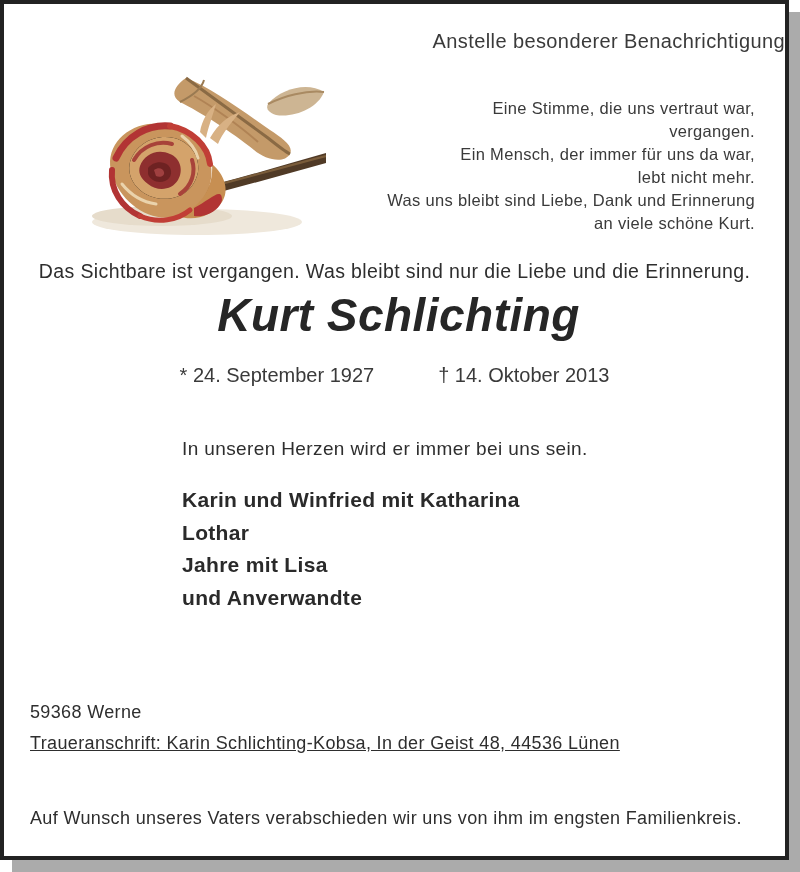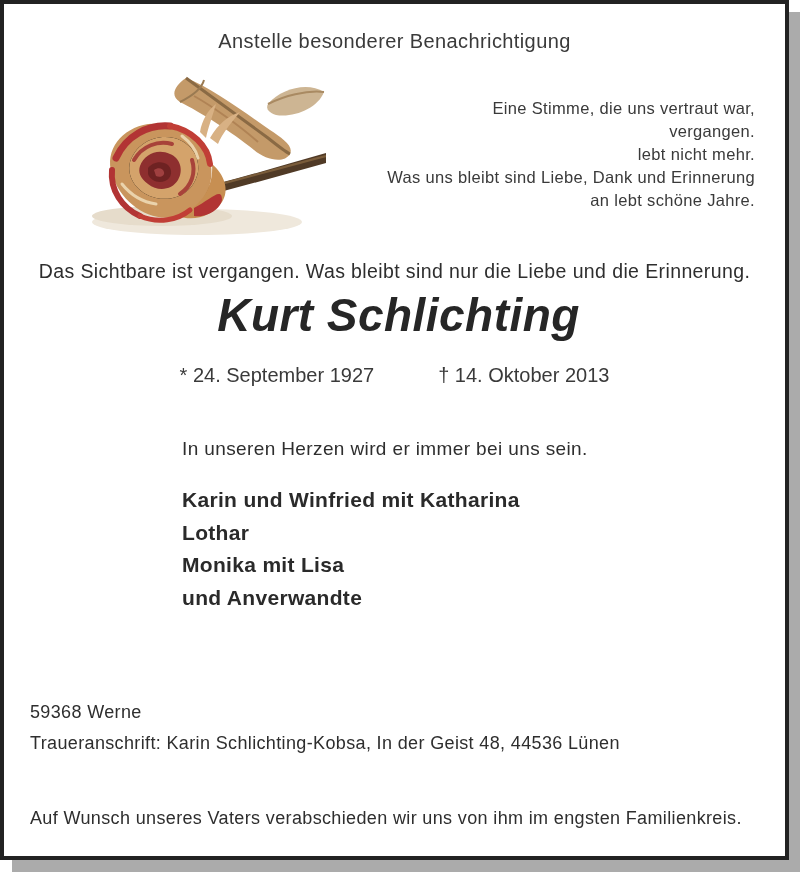--- a/index.html
+++ b/index.html
@@ -15,21 +15,21 @@
     width: 789px; height: 860px;
     background: #ffffff;
     border: 4px solid #222222;
     box-shadow: 12px 12px 0 0 #ababab;
   }
   .page > * { position: absolute; }
   .txt { color: #2e2e2e; letter-spacing: 0.02em; }
 
   .header-line {
     top: 26px; left: 0; width: 100%;
-    text-align: center;
+    text-align: right;
     font-size: 20px;
     color: #3a3a3a;
   }
   .rose-wrap { left: 78px; top: 62px; width: 244px; height: 174px; }
   .poem {
     top: 93px; right: 30px;
     text-align: right;
     font-size: 16.5px;
     line-height: 23px;
     color: #3a3a3a;
@@ -64,21 +64,21 @@
   }
   .mourners {
     top: 480px; left: 178px;
     font-size: 21px;
     font-weight: bold;
     line-height: 32.5px;
     color: #2a2a2a;
     letter-spacing: 0.015em;
   }
   .city-line    { top: 698px; left: 26px; font-size: 18px; text-align: center; }
-  .address-line { top: 729px; left: 26px; font-size: 18px; }
+  .address-line { top: 729px; left: 26px; font-size: 18px; text-decoration: underline; }
   .note-line    { top: 804px; left: 26px; font-size: 18px; }
 </style>
 </head>
 <body>
 
 <div class="stage">
   <div class="page">
 
     <div class="txt header-line">Anstelle besonderer Benachrichtigung</div>
 
@@ -122,40 +122,41 @@
         <path d="M72 104 C 76 101, 81 102, 82 106 C 83 110, 78 112, 74 110 Z" fill="#a04040"></path>
 
         <path d="M40 118 C 48 128, 60 136, 74 138" stroke="#ead3ac" stroke-width="3" fill="none" stroke-linecap="round"></path>
         <path d="M100 70 C 108 76, 114 84, 116 92" stroke="#ead3ac" stroke-width="3" fill="none" stroke-linecap="round"></path>
       </svg>
     </div>
 
     <div class="txt poem">
       <div>Eine Stimme, die uns vertraut war,</div>
       <div>vergangen.</div>
+      <div>Ein Mensch, der immer für uns da war,</div>
       <div>lebt nicht mehr.</div>
       <div>Was uns bleibt sind Liebe, Dank und Erinnerung</div>
-      <div>an lebt schöne Jahre.</div>
+      <div>an viele schöne Kurt.</div>
     </div>
 
     <div class="txt epigraph">Das Sichtbare ist vergangen. Was bleibt sind nur die Liebe und die Erinnerung.</div>
 
     <div class="deceased-name">Kurt Schlichting</div>
 
     <div class="dates-row">
       <span>* 24. September 1927</span>
       <span>† 14. Oktober 2013</span>
     </div>
 
     <div class="txt tribute">In unseren Herzen wird er immer bei uns sein.</div>
 
     <div class="mourners">
       <div>Karin und Winfried mit Katharina</div>
       <div>Lothar</div>
-      <div>Monika mit Lisa</div>
+      <div>Jahre mit Lisa</div>
       <div>und Anverwandte</div>
     </div>
 
     <div class="txt city-line">59368 Werne</div>
     <div class="txt address-line">Traueranschrift: Karin Schlichting-Kobsa, In der Geist 48, 44536 Lünen</div>
     <div class="txt note-line">Auf Wunsch unseres Vaters verabschieden wir uns von ihm im engsten Familienkreis.</div>
 
   </div>
 </div>
 

